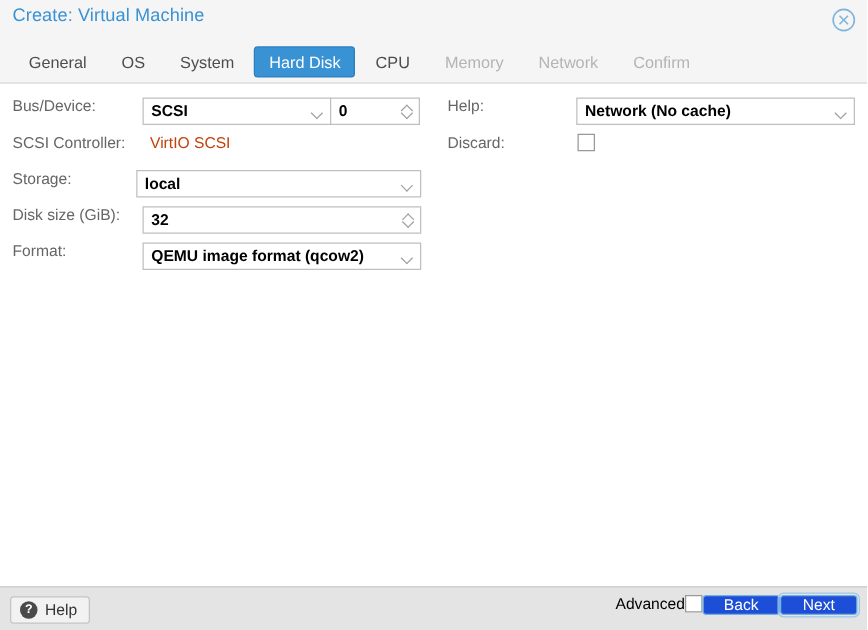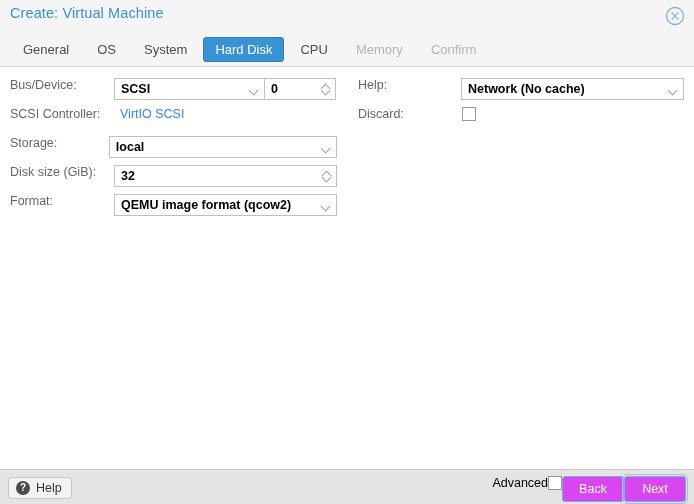--- a/index.html
+++ b/index.html
@@ -98,21 +98,21 @@
     display: flex;
     align-items: flex-start;
   }
   .field-label {
     font-size: 12.5px;
     color: #666666;
     white-space: nowrap;
   }
   .static-value {
     font-size: 12.5px;
-    color: #3b82f6;
+    color: #c2410c;
     white-space: nowrap;
   }
 
   
   .ctrl {
     position: relative;
     height: 22px;
     background: #ffffff;
     border: 1px solid #bfbfbf;
     display: flex;
@@ -212,24 +212,24 @@
     display: flex;
     align-items: flex-start;
     gap: 0;
   }
   #advanced-label {
     font-size: 12.5px;
     color: #000;
     white-space: nowrap;
   }
   .btn-blue {
-    height: 26px;
+    height: 16px;
     min-width: 62px;
     padding: 0 12px;
-    background: #d946ef;
+    background: #1d4ed8;
     border: 1px solid #73b1e0;
     border-radius: 3px;
     color: #ffffff;
     font-size: 12.5px;
     display: flex;
     align-items: center;
     justify-content: center;
     cursor: pointer;
     white-space: nowrap;
   }
@@ -255,20 +255,21 @@
       </svg>
     </div>
 
     <div id="tabbar">
       <div class="tab">General</div>
       <div class="tab">OS</div>
       <div class="tab">System</div>
       <div class="tab active">Hard Disk</div>
       <div class="tab">CPU</div>
       <div class="tab disabled">Memory</div>
+      <div class="tab disabled">Network</div>
       <div class="tab disabled">Confirm</div>
     </div>
   </div>
 
   <div id="body">
 
     <div class="col" id="col-left">
 
       <div class="row" style="left:10px; top:11px; width:327px;">
         <span class="field-label" style="width:104px;">Bus/Device:</span>

